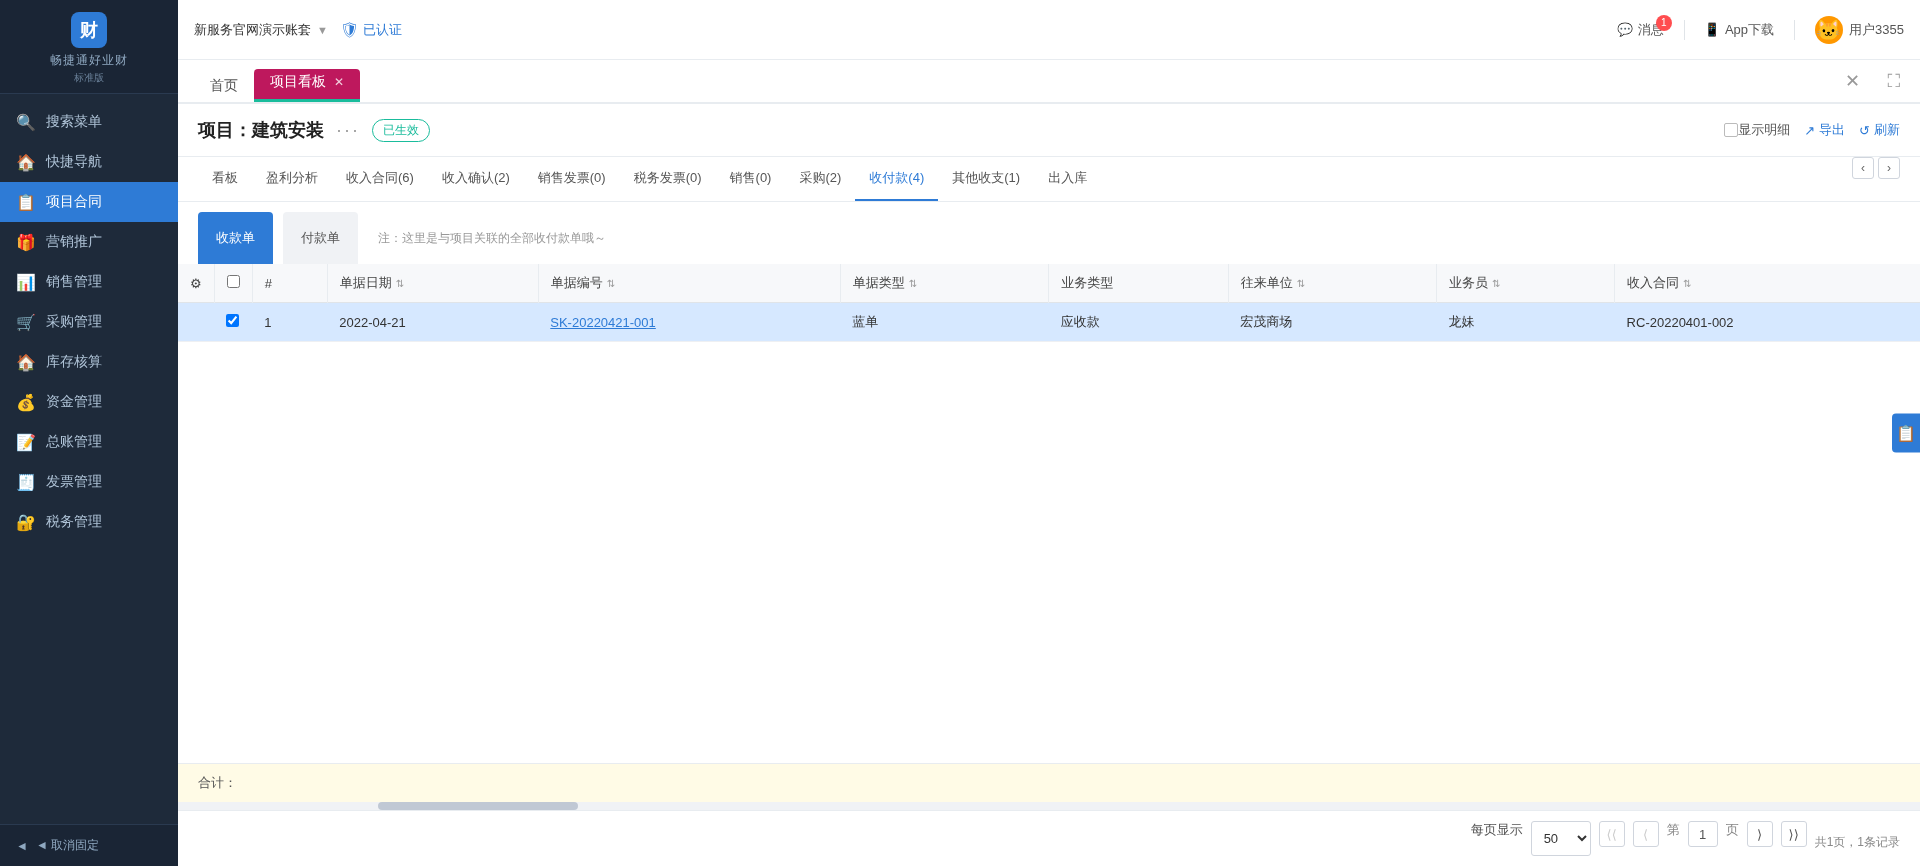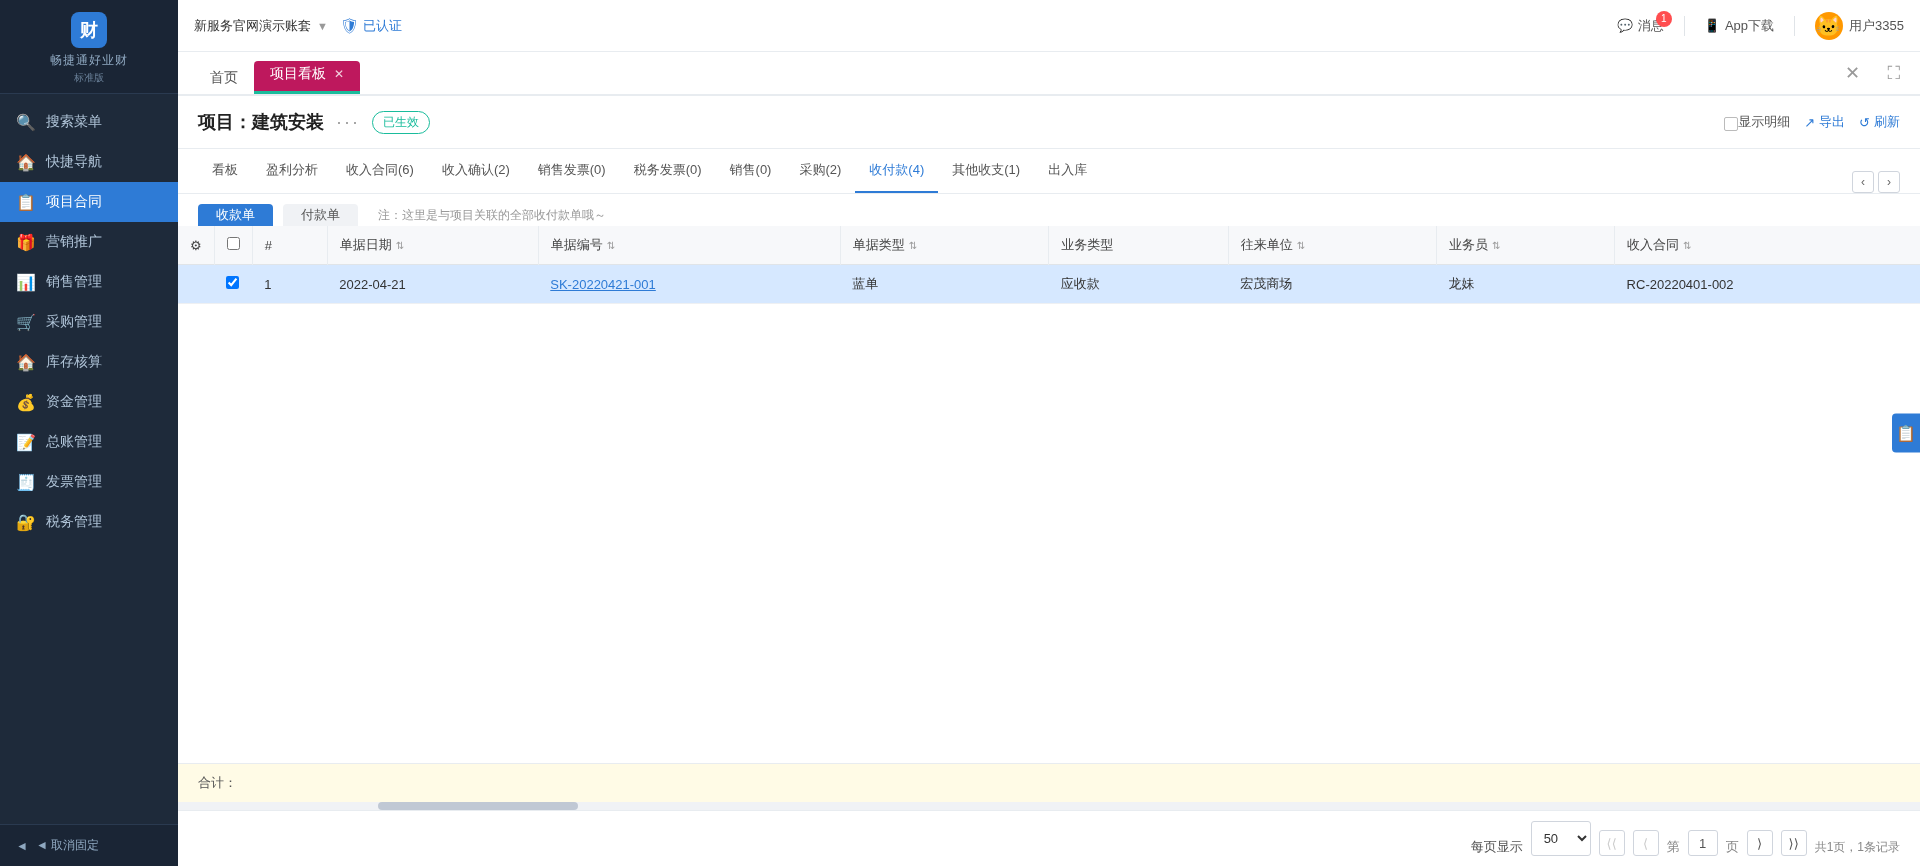--- a/index.html
+++ b/index.html
@@ -81,21 +81,21 @@
       flex: 1;
       display: flex;
       flex-direction: column;
       height: 100%;
       overflow: hidden;
       background: #f0f2f5;
     }
 
     
     .topbar {
-      height: 52px;
+      height: 60px;
       background: #fff;
       display: flex;
       align-items: center;
       padding: 0 16px;
       border-bottom: 1px solid #e8ecf0;
       gap: 12px;
     }
     .topbar-account {
       display: flex;
       align-items: center;
@@ -232,38 +232,38 @@
       padding: 2px 10px;
       font-size: 12px;
     }
     .project-actions {
       margin-left: auto;
       display: flex;
       align-items: center;
       gap: 14px;
     }
     .show-detail-check {
-      display: flex; align-items: flex-end; 
+      display: flex; align-items: center; 
       color: #555; font-size: 13px; cursor: pointer;
     }
     .checkbox-sq {
       width: 14px; height: 14px;
       border: 1px solid #bbb;
       border-radius: 2px;
       display: inline-block;
     }
     .action-btn {
       display: flex; align-items: center; gap: 4px;
       color: #2e7bd6; font-size: 13px; cursor: pointer;
     }
 
     
     .subtabs {
       display: flex;
-      align-items: flex-end;
+      align-items: flex-start;
       padding: 0 20px;
       border-bottom: 1px solid #e8ecf0;
       background: #fff;
       gap: 0;
       overflow-x: auto;
     }
     .subtabs::-webkit-scrollbar { height: 0; }
     .subtab {
       padding: 12px 14px;
       cursor: pointer;
@@ -292,21 +292,21 @@
 
     
     .inner-tabs {
       display: flex;
       align-items: center;
       padding: 10px 20px 0;
       gap: 10px;
       background: #fff;
     }
     .inner-tab {
-      padding: 2px 18px;
+      padding: 17px 18px;
       border-radius: 4px 4px 0 0;
       cursor: pointer;
       font-size: 13px;
       color: #555;
       background: #f0f2f5;
     }
     .inner-tab.active {
       background: #2e7bd6;
       color: #fff;
     }
@@ -377,21 +377,21 @@
       display: flex;
       align-items: center;
     }
 
     
     .pagination-bar {
       background: #fff;
       border-top: 1px solid #e8ecf0;
       padding: 10px 20px;
       display: flex;
-      align-items: flex-end;
+      align-items: flex-start;
       justify-content: flex-end;
       gap: 8px;
       font-size: 13px;
       color: #555;
     }
     .select-box {
       border: 1px solid #d0d5dd;
       border-radius: 3px;
       padding: 8px 8px;
       font-size: 13px;

